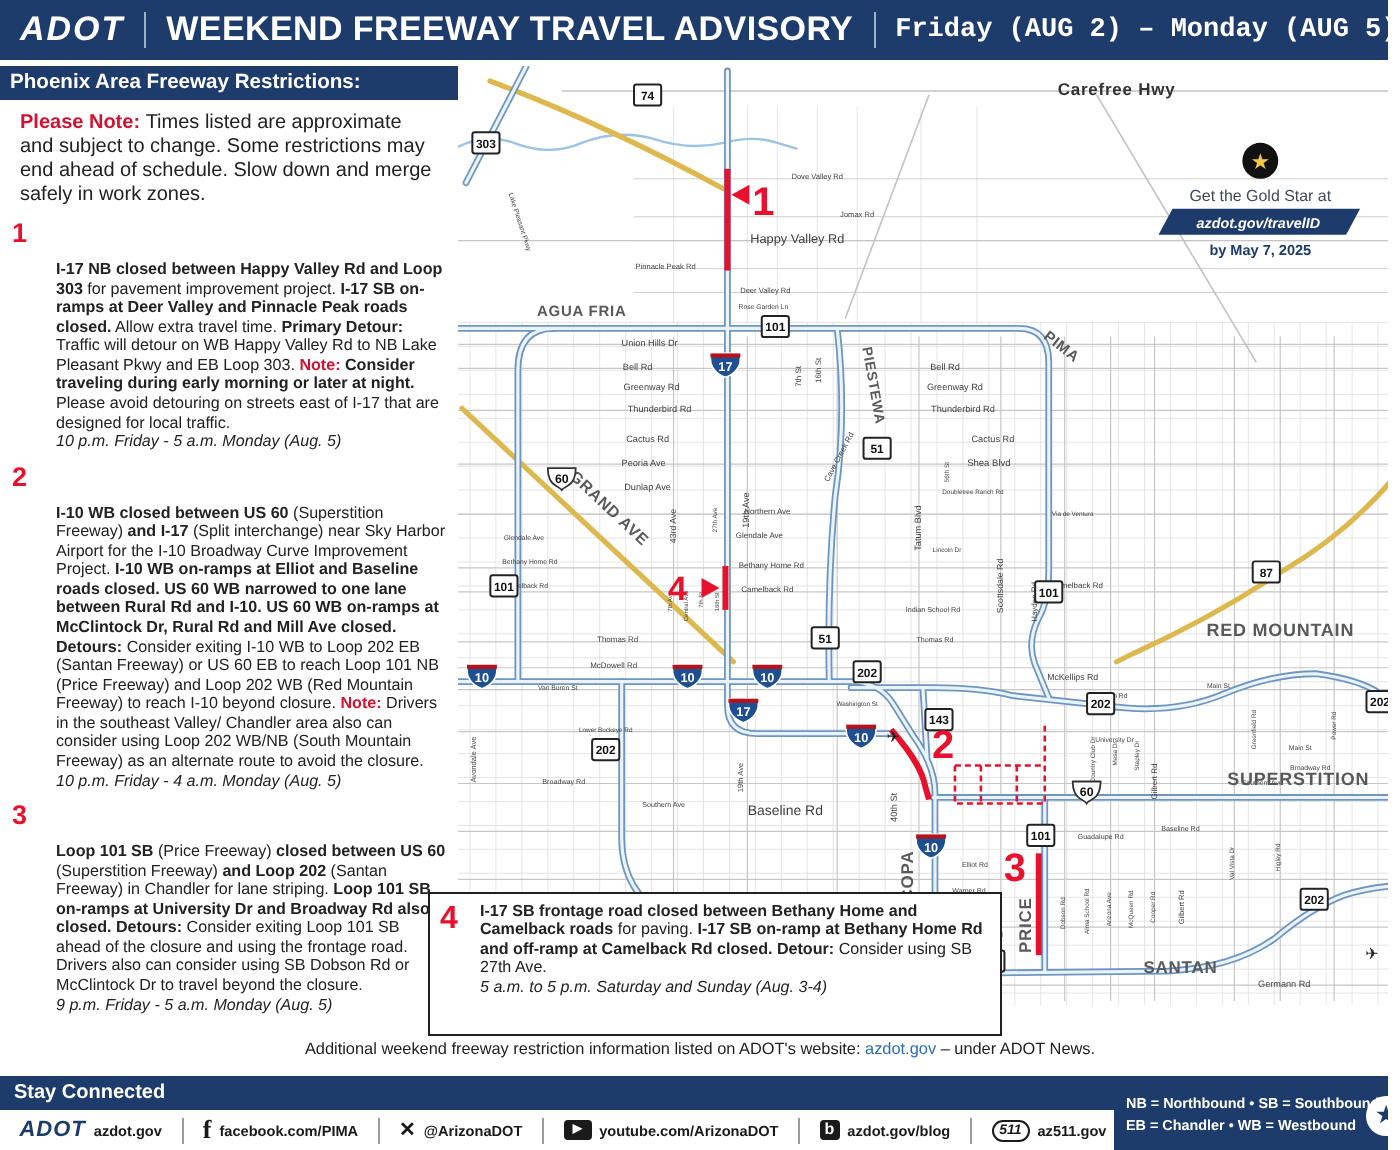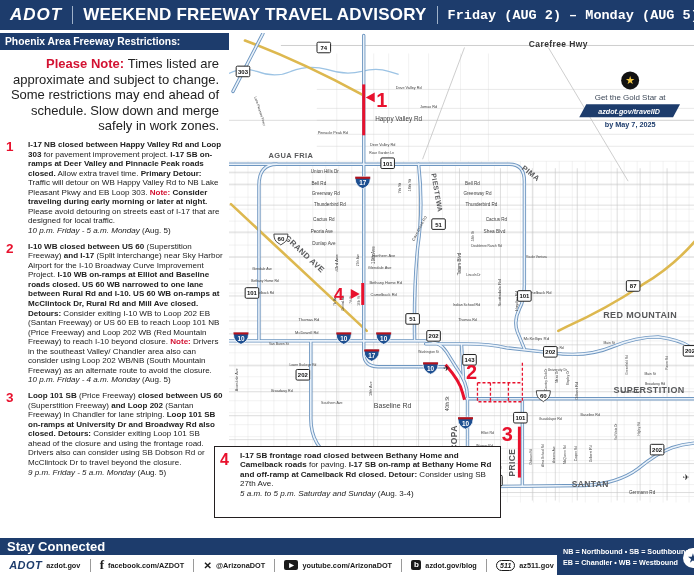--- a/index.html
+++ b/index.html
@@ -14,48 +14,48 @@
        display:flex;align-items:center;color:#fff;}
   .hdr .logo{font-size:17px;font-weight:bold;font-style:italic;letter-spacing:1px;margin-left:10px;}
   .hdr .div{width:1px;height:18px;background:#9fb1c9;margin:0 10px;}
   .hdr .t1{font-size:17px;font-weight:bold;letter-spacing:.2px;}
   .hdr .t2{font-size:13.5px;font-weight:bold;font-family:Liberation Mono, monospace;}
   
   .panel{position:absolute;left:0;top:33px;width:229px;height:483px;border-right:1px solid #000000;
          overflow:hidden;}
   .panel-title{background:var(--navy);color:#fff;font-weight:bold;font-size:10.3px;
                padding:3px 4px 3px 5px;}
-  .pnote{font-size:13px;line-height:1.2;text-align:right;color:#222;margin:6px 10px 4px 10px;}
+  .pnote{font-size:10px;line-height:1.2;text-align:left;color:#222;margin:6px 10px 4px 10px;}
   .item{display:flex;margin:6px 4px 0 6px;}
   .item .num{width:22px;flex:none;color:var(--marker);font-weight:bold;font-size:13.5px;line-height:1;}
-  .item .body{font-size:8.05px;line-height:1.19;color:#222;padding-right:2px;}
+  .item .body{font-size:8.05px;line-height:1.19;color:#222;padding-right:2px;margin-top:20px;}
   .sg-b{font-weight:bold;}
   .sg-rb{font-weight:bold;color:var(--red);}
   .sg-ib{font-weight:normal;font-style:italic;}
-  .sg-i{}
+  .sg-i{font-style:italic;}
   .sg-link{color:var(--link);}
   
   .mapwrap{position:absolute;left:229px;top:33px;width:471px;height:483px;background:#fff;}
   svg text{font-family:"Liberation Sans", sans-serif;}
   .fwy{fill:none;stroke:var(--fwy);stroke-width:3.4;stroke-linecap:round;stroke-linejoin:round;}
   .fwy-in{fill:none;stroke:var(--fwyin);stroke-width:1.6;stroke-linecap:round;stroke-linejoin:round;}
   .yel{fill:none;stroke:var(--yellow);stroke-width:2.6;stroke-linecap:round;}
   .canal{fill:none;stroke:#9cc3e4;stroke-width:1.2;}
   .closure{fill:none;stroke:var(--marker);stroke-width:3;}
   .detour{fill:none;stroke:var(--marker);stroke-width:1.3;stroke-dasharray:3,2;}
   .minor2{stroke:#c2c2c2;stroke-width:0.8;fill:none;}
   
   .callout{position:absolute;left:214px;top:446px;width:287px;height:72px;background:#fff;
            border:1.5px solid #231f20;box-sizing:border-box;display:flex;padding:4px 5px;}
   .callout .num{width:20px;flex:none;color:var(--marker);font-weight:bold;font-size:16px;line-height:1;padding-top:1px;}
   .callout .body{font-size:8.05px;line-height:1.18;color:#222;}
   
   .fnote{position:absolute;left:0;top:520px;width:700px;text-align:center;font-size:8.2px;color:#222;}
   .staybar{position:absolute;left:0;top:538px;width:700px;height:17px;background:var(--navy);
-           color:#fff;font-weight:bold;font-size:13px;line-height:17px;padding-left:7px;box-sizing:border-box;}
+           color:#fff;font-weight:bold;font-size:10px;line-height:17px;padding-left:7px;box-sizing:border-box;}
   .linksbar{position:absolute;left:0;top:555px;width:563px;height:20px;background:#fff;
             display:flex;align-items:center;justify-content:space-evenly;}
   .linkitem{display:flex;align-items:center;gap:4px;font-size:7.3px;font-weight:bold;color:#1a1a1a;}
   .linkdiv{width:1px;height:13px;background:#9a9a9a;}
   .ic-adot{font-size:11px;font-weight:bold;font-style:italic;color:var(--navy);letter-spacing:.5px;}
   .ic-f{font-family:"Liberation Serif",serif;font-weight:bold;font-size:13px;color:#1a1a1a;}
   .ic-x{font-weight:bold;font-size:10px;color:#1a1a1a;}
   .ic-yt{display:inline-block;width:14px;height:10px;background:#1a1a1a;border-radius:2px;
          color:#fff;font-size:6px;line-height:10px;text-align:center;}
   .ic-blog{display:inline-block;width:10px;height:10px;background:#1a1a1a;border-radius:2px;
@@ -488,31 +488,32 @@
         <text x="402" y="94" text-anchor="middle" font-size="7.3" font-weight="bold" fill="#1d3c6c">by May 7, 2025</text>
       </g>
     </svg>
   </div>
 
   <div class="callout">
     <div class="num">4</div>
     <div class="body"><span class="sg-b">I-17 SB frontage road closed between Bethany Home and Camelback roads</span><span class="sg-n"> for paving. </span><span class="sg-b">I-17 SB on-ramp at Bethany Home Rd and off-ramp at Camelback Rd closed. Detour:</span><span class="sg-n"> Consider using SB 27th Ave.</span><br><span class="sg-ib">5 a.m. to 5 p.m. Saturday and Sunday</span><span class="sg-i"> (Aug. 3-4)</span></div>
   </div>
 
+  <div class="fnote"><span class="sg-n">Additional weekend freeway restriction information listed on ADOT's website: </span><span class="sg-link">azdot.gov</span><span class="sg-n"> – under ADOT News.</span></div>
 
   <div class="staybar">Stay Connected</div>
   <div class="linksbar">
     <span class="linkitem">
       <span class="ic-adot">ADOT</span>
       <span>azdot.gov</span>
     </span>
     <span class="linkdiv"></span>
     <span class="linkitem">
       <span class="ic-f">f</span>
-      <span>facebook.com/AZDOT</span>
+      <span>facebook.com/PIMA</span>
     </span>
     <span class="linkdiv"></span>
     <span class="linkitem">
       <span class="ic-x">✕</span>
       <span>@ArizonaDOT</span>
     </span>
     <span class="linkdiv"></span>
     <span class="linkitem">
       <span class="ic-yt">▶</span>
       <span>youtube.com/ArizonaDOT</span>

